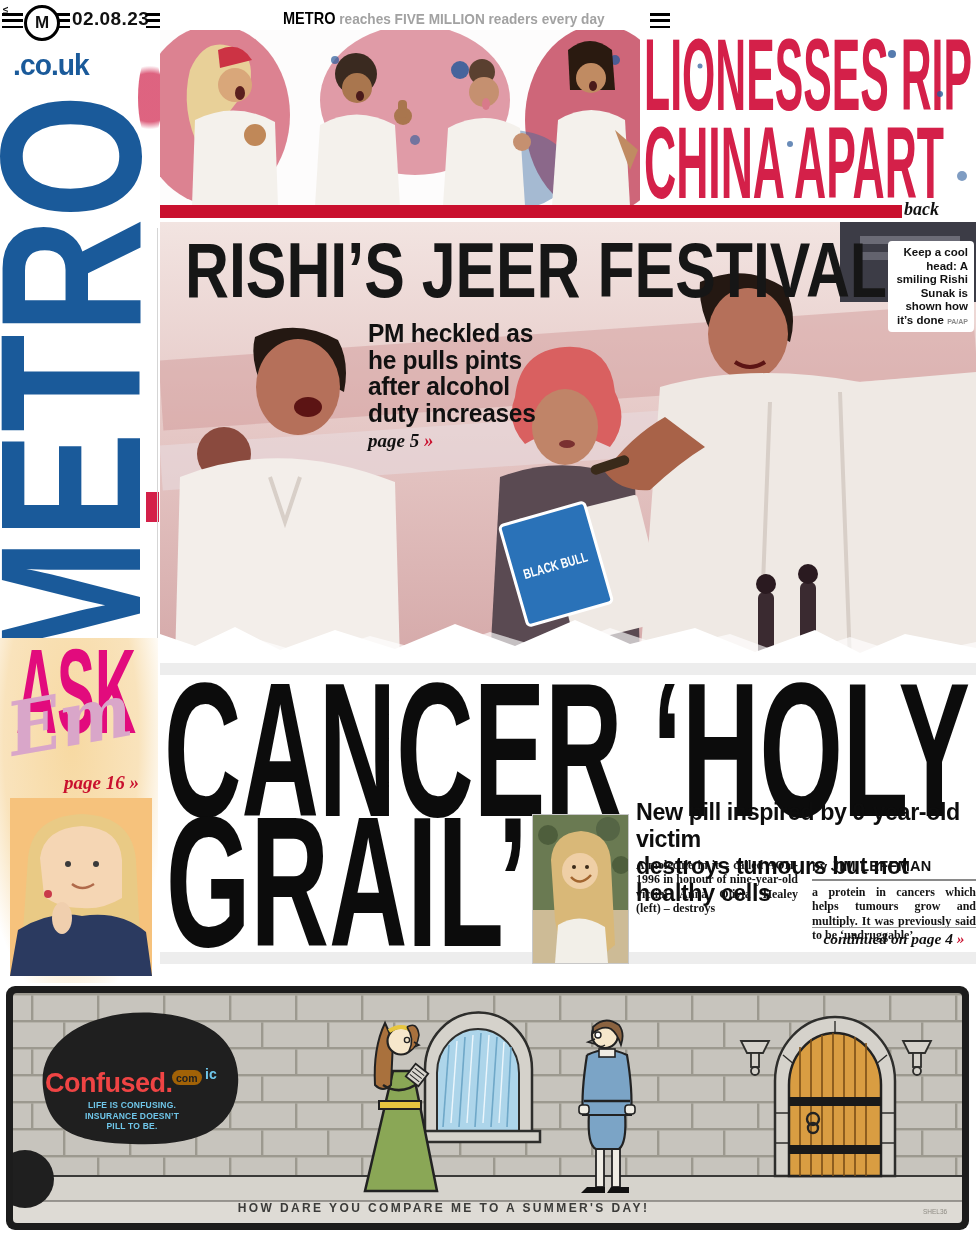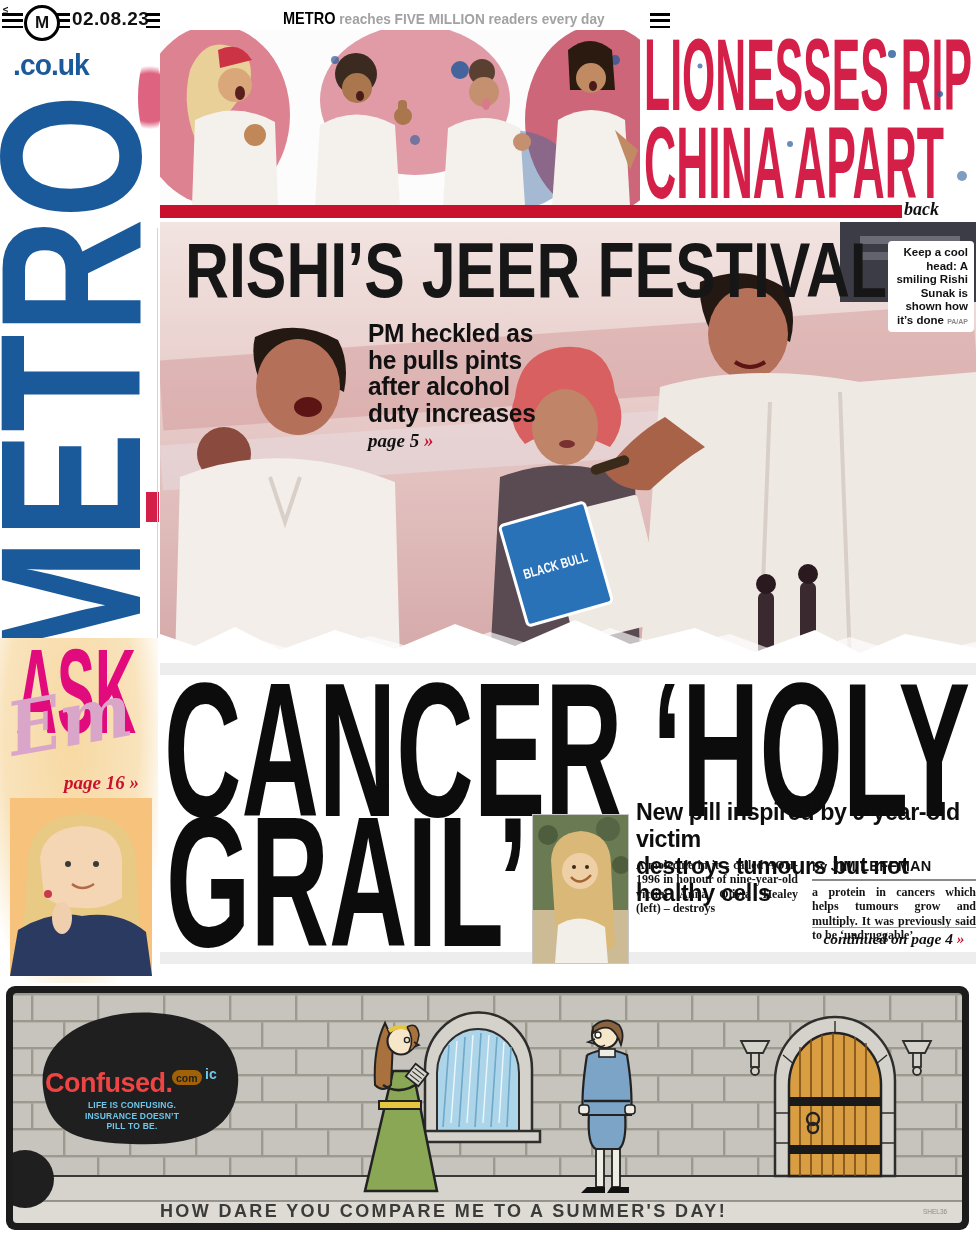--- a/index.html
+++ b/index.html
@@ -54,21 +54,21 @@
   .ad{position:absolute;left:6px;top:986px;width:963px;height:244px;background:#1c1c1c;
       border-radius:9px;box-sizing:border-box;padding:7px;}
   .ad svg{display:block;border-radius:4px;}
   .cflogo{position:absolute;left:45px;top:1068px;font-weight:900;font-size:27px;color:#ef4444;
           letter-spacing:-.5px;}
   .cfbub{position:absolute;left:172px;top:1070px;background:#a16207;color:#1f1f1f;font-size:10.5px;
          font-weight:800;padding:1.5px 4px;border-radius:8px;}
   .cfic{position:absolute;left:205px;top:1066px;color:#6fc6e9;font-size:14px;font-weight:800;}
   .cftag{position:absolute;left:56px;top:1100px;width:152px;text-align:center;font-size:8.5px;
          font-weight:800;line-height:10.5px;color:#6fc6e9;letter-spacing:.2px;}
-  .adcap{position:absolute;left:13px;top:1201px;width:861px;text-align:center;font-size:18px;
+  .adcap{position:absolute;left:13px;top:1201px;width:861px;text-align:center;font-size:12px;
          font-weight:600;letter-spacing:2.4px;color:#3b3b39;}
   .adsig{position:absolute;left:923px;top:1208px;font-size:6.5px;color:#8f8c84;}
   .backpage{position:absolute;left:904px;top:199px;font-size:18px;color:#111;}
 </style>
 </head>
 <body>
 
 <div class="page">
 
   <span class="edition">VI</span>

